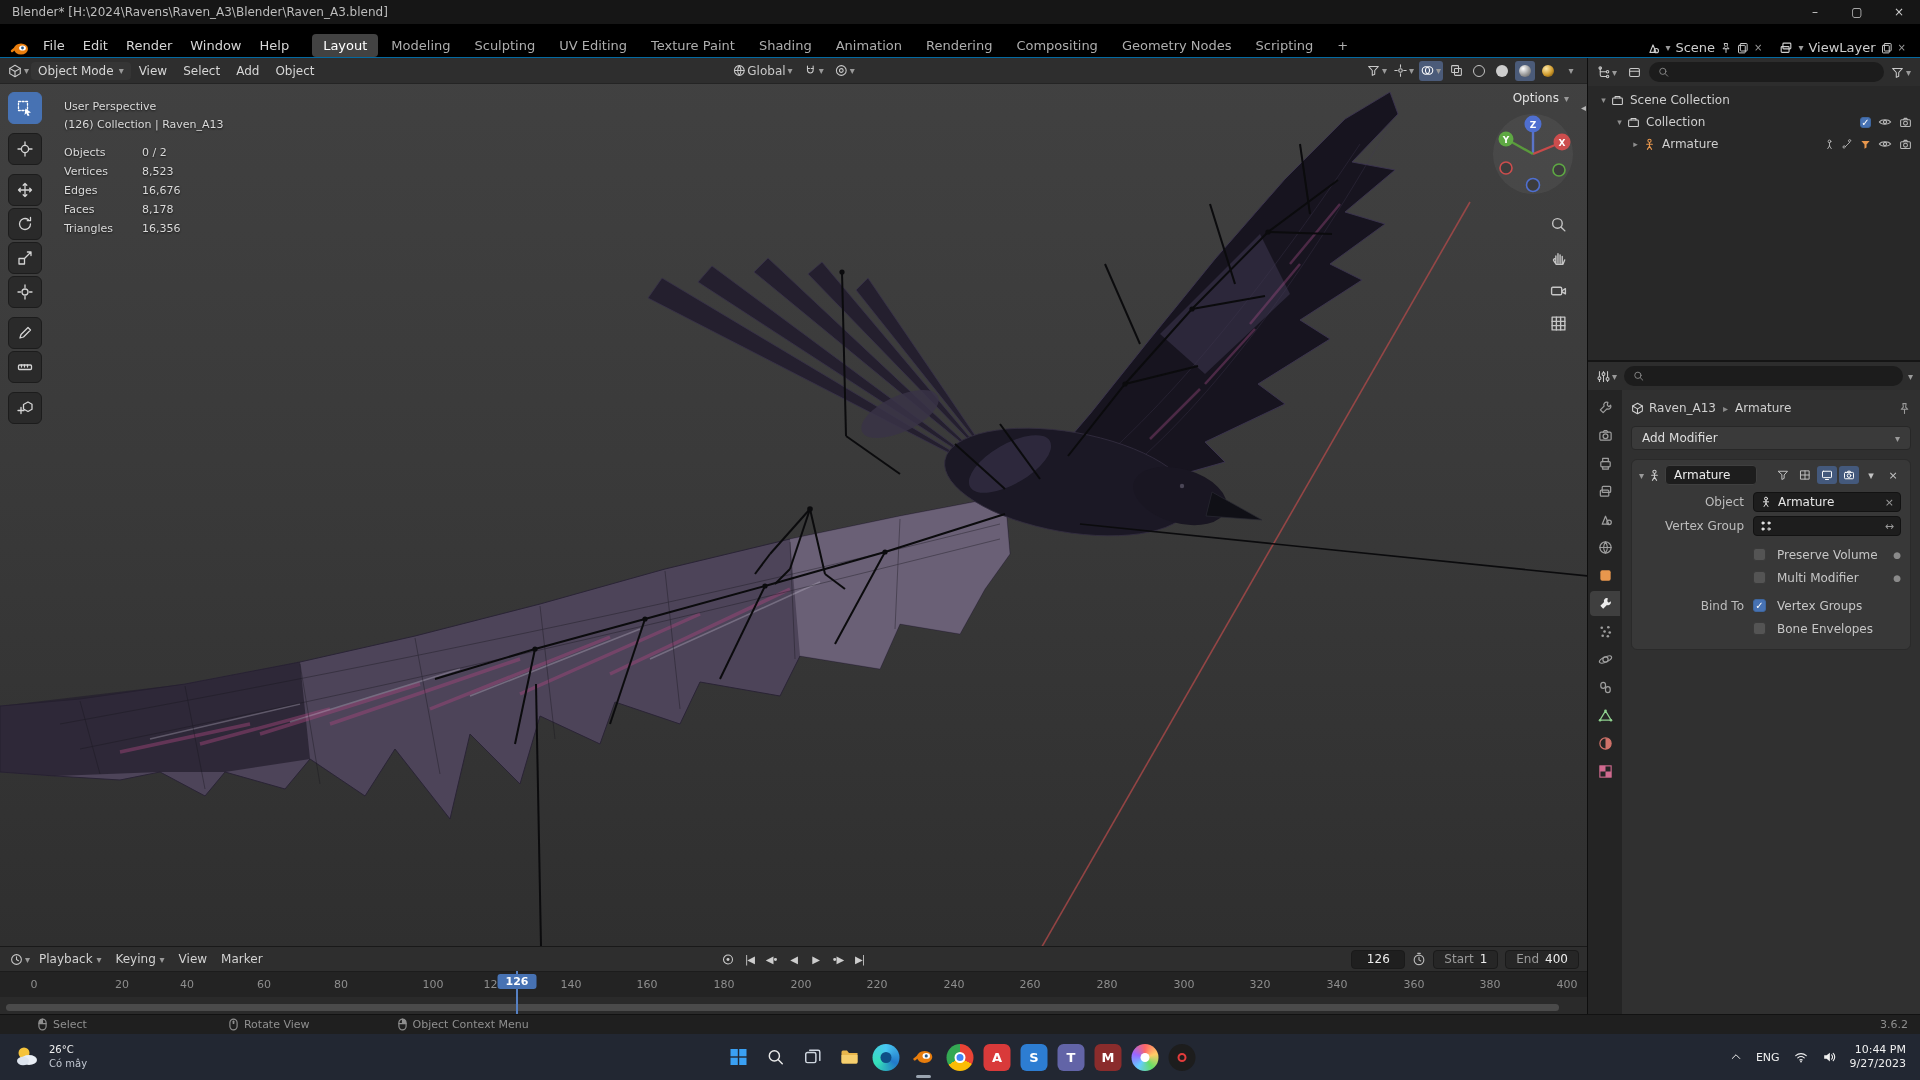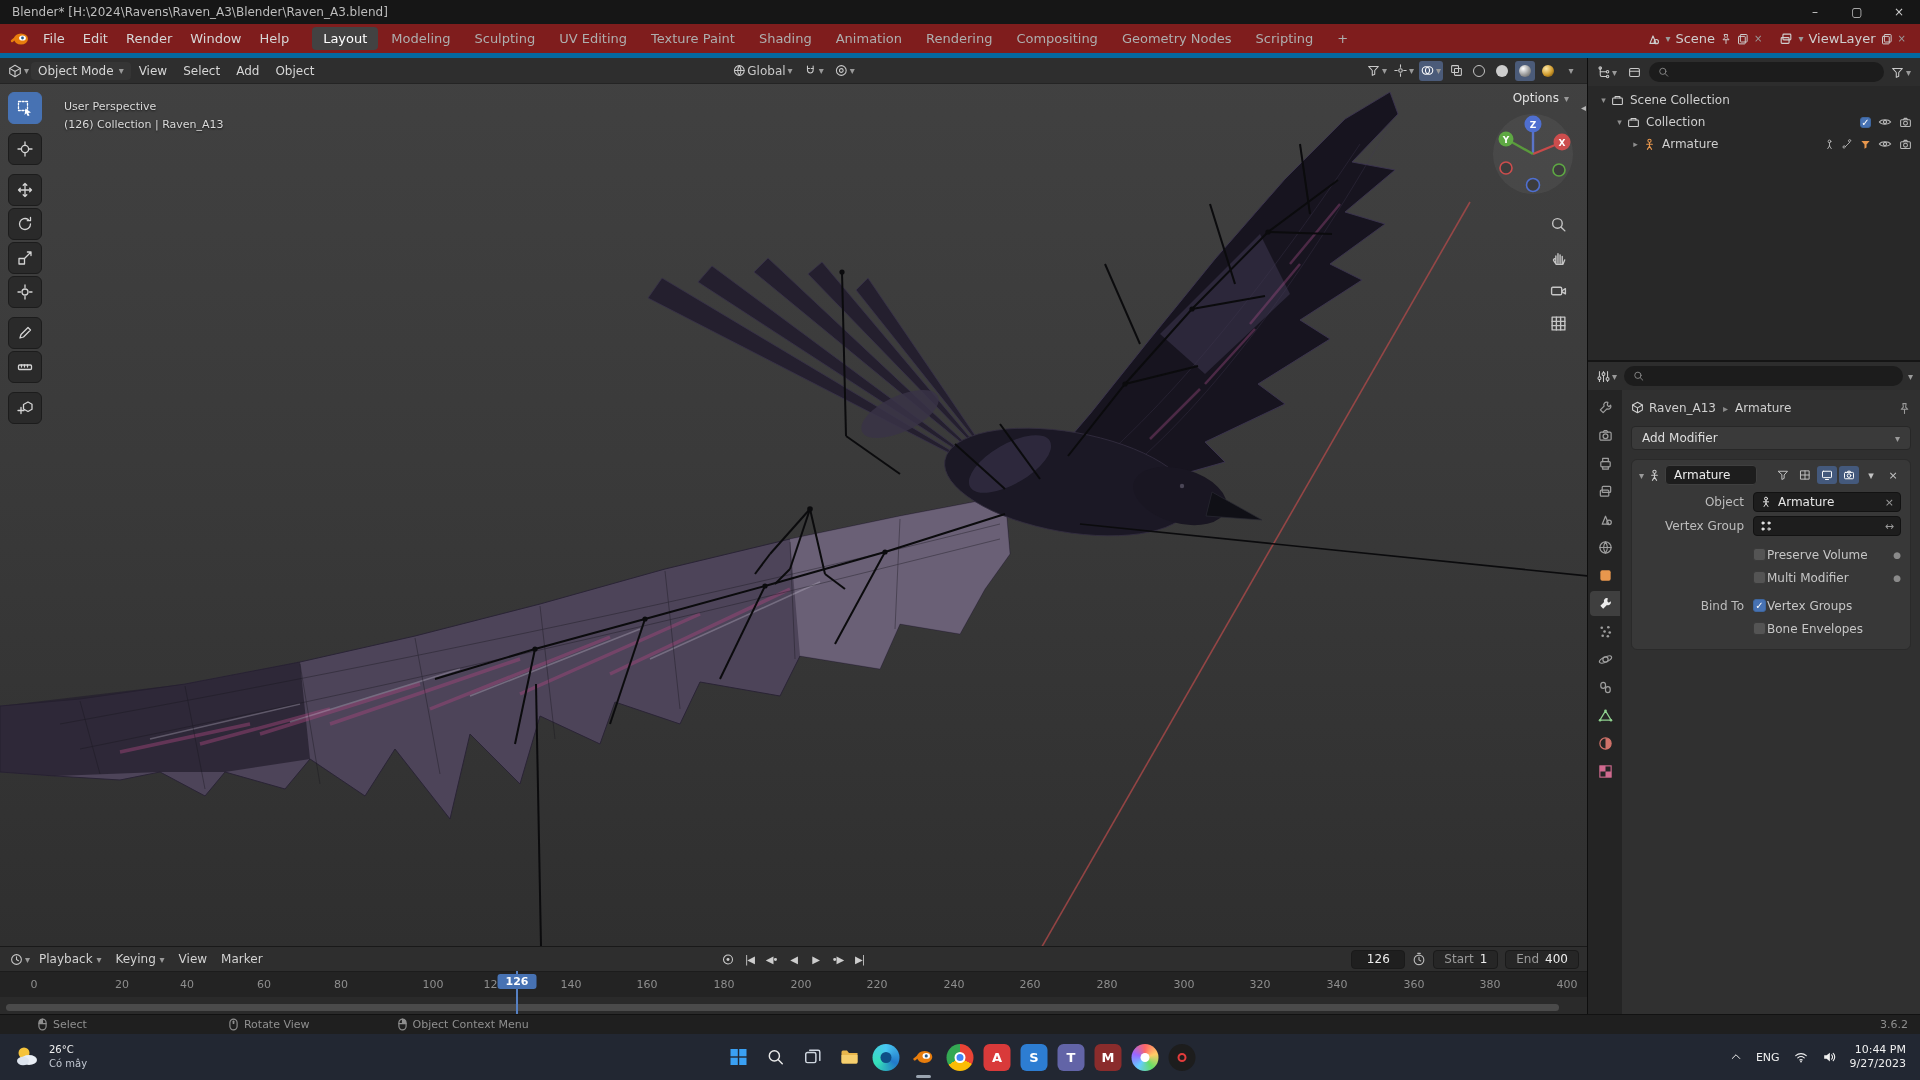--- a/index.html
+++ b/index.html
@@ -10,22 +10,22 @@
   svg { display:block; }
   .ic { stroke:currentColor; fill:none; stroke-width:1.3; stroke-linecap:round; stroke-linejoin:round; }
 
   
   .titlebar { height:24px; flex:none; background:#161616; display:flex; align-items:center; }
   .titlebar .title { font-size:12px; color:#bdbdbd; padding-left:12px; white-space:nowrap; }
   .winbtns { margin-left:auto; display:flex; height:100%; }
   .winbtn { width:42px; display:flex; align-items:center; justify-content:center; color:#cfcfcf; font-size:12px; }
 
   
-  .menubar { height:34px; flex:none; background:#7f1d1d; border-bottom:5px solid #0369a1;
-    display:flex; align-items:center; padding:0 8px; }
+  .menubar { height:34px; flex:none; background:#000000; border-bottom:1px solid #0369a1;
+    display:flex; align-items:flex-end; padding:0 8px; }
   .logo { margin:0 4px 0 2px; }
   .menu-item { font-size:13px; color:#d6d6d6; padding:4px 9px; border-radius:4px; }
   .ws-tabs { display:flex; margin-left:14px; gap:2px; align-items:center; }
   .ws-tab { font-size:13px; color:#aeaeae; padding:4px 11px; border-radius:4px; white-space:nowrap; }
   .ws-tab.active { background:#424242; color:#ffffff; }
   .mb-right { margin-left:auto; display:flex; align-items:center; gap:5px; font-size:13px; color:#d6d6d6; }
   .mb-group { display:flex; align-items:center; gap:5px; padding:2px 6px; color:#cfcfcf; }
   .mini { color:#9a9a9a; font-size:10px; }
 
   
@@ -111,41 +111,41 @@
 
   .props { flex:1; display:flex; flex-direction:column; min-height:0; }
   .props-body { flex:1; display:flex; min-height:0; }
   .props-rail { width:34px; flex:none; background:#242424; display:flex; flex-direction:column;
     align-items:center; gap:3px; padding-top:5px; color:#9e9e9e; }
   .rail-icon { width:30px; height:25px; display:flex; align-items:center; justify-content:center;
     border-radius:4px 0 0 4px; }
   .rail-icon.active { background:#3f3f3f; color:#ececec; }
   .props-content { flex:1; background:#303030; padding:5px 9px; font-size:12px; color:#c6c6c6; overflow:hidden; }
   .breadcrumb { display:flex; align-items:center; gap:7px; height:26px; color:#d0d0d0; }
-  .crumb { display:flex; gap:5px; }
+  .crumb { display:flex; align-items:center; gap:5px; }
   .crumb-sep { color:#8a8a8a; font-size:10px; }
   .pin { margin-left:auto; color:#9a9a9a; }
   .add-modifier { margin-top:5px; height:24px; background:#3a3a3a; border:1px solid #272727; border-radius:4px;
     display:flex; align-items:center; padding:0 10px; color:#dedede; }
   .add-modifier .mini { margin-left:auto; }
   .mod-panel { margin-top:9px; background:#383838; border:1px solid #2a2a2a; border-radius:6px; padding-bottom:9px; }
   .mod-header { height:30px; display:flex; align-items:center; gap:4px; padding:0 7px; color:#c9c9c9; }
   .mod-name { width:92px; height:20px; background:#1d1d1d; border:1px solid #3f3f3f; border-radius:4px;
     color:#ececec; display:flex; align-items:center; padding:0 8px; }
   .mod-hicons { margin-left:auto; display:flex; align-items:center; gap:2px; }
   .mod-hicon { width:20px; height:18px; display:flex; align-items:center; justify-content:center;
     border-radius:3px; color:#c3c3c3; font-size:11px; }
   .mod-hicon.on { background:#44597c; color:#fff; }
   .mod-row { display:grid; grid-template-columns:112px 1fr; align-items:center; column-gap:9px;
     padding:2px 9px 2px 0; min-height:23px; }
   .mod-label { text-align:right; color:#bdbdbd; white-space:nowrap; }
   .field { height:20px; background:#1d1d1d; border:1px solid #121212; border-radius:4px; display:flex;
     align-items:center; gap:6px; padding:0 6px; color:#e6e6e6; }
   .field .fx { margin-left:auto; color:#9a9a9a; font-size:11px; }
-  .checkrow { display:flex; align-items:center; gap:1px; }
+  .checkrow { display:flex; align-items:center; gap:11px; }
   .checkbox { width:13px; height:13px; flex:none; border-radius:3px; background:#545454;
     border:1px solid #3a3a3a; display:flex; align-items:center; justify-content:center;
     font-size:10px; color:#fff; }
   .checkbox.checked { background:#4772b3; border-color:#3e669f; }
   .dot { margin-left:auto; color:#8a8a8a; font-size:9px; }
 
   
   .statusbar { height:20px; flex:none; background:#1f1f1f; border-top:1px solid #121212; display:flex;
     align-items:center; font-size:11px; color:#8f8f8f; padding:0 12px; }
   .hint { display:flex; align-items:center; gap:6px; }
@@ -494,20 +494,32 @@
             <svg class="ic" width="16" height="16" viewBox="0 0 16 16">
                 <path d="M6.5 4.5L11 2l4 2.2v5L11 11.5 6.5 9z"></path>
                 <path d="M1 10.5h6M4 7.5v6"></path>
               </svg>
           </div>
         </div>
 
         <div class="vp-overlay">
           <div>User Perspective</div>
           <div>(126) Collection | Raven_A13</div>
+          <div class="vp-stats">
+            <span>Objects</span>
+              <span>0 / 2</span>
+            <span>Vertices</span>
+              <span>8,523</span>
+            <span>Edges</span>
+              <span>16,676</span>
+            <span>Faces</span>
+              <span>8,178</span>
+            <span>Triangles</span>
+              <span>16,356</span>
+          </div>
         </div>
 
         <div class="options-btn">
           <span>Options</span>
             <span class="mini">▾</span>
         </div>
         <div class="npanel-toggle">◂</div>
 
         <div class="gizmo">
           <svg width="84" height="84" viewBox="0 0 84 84">

